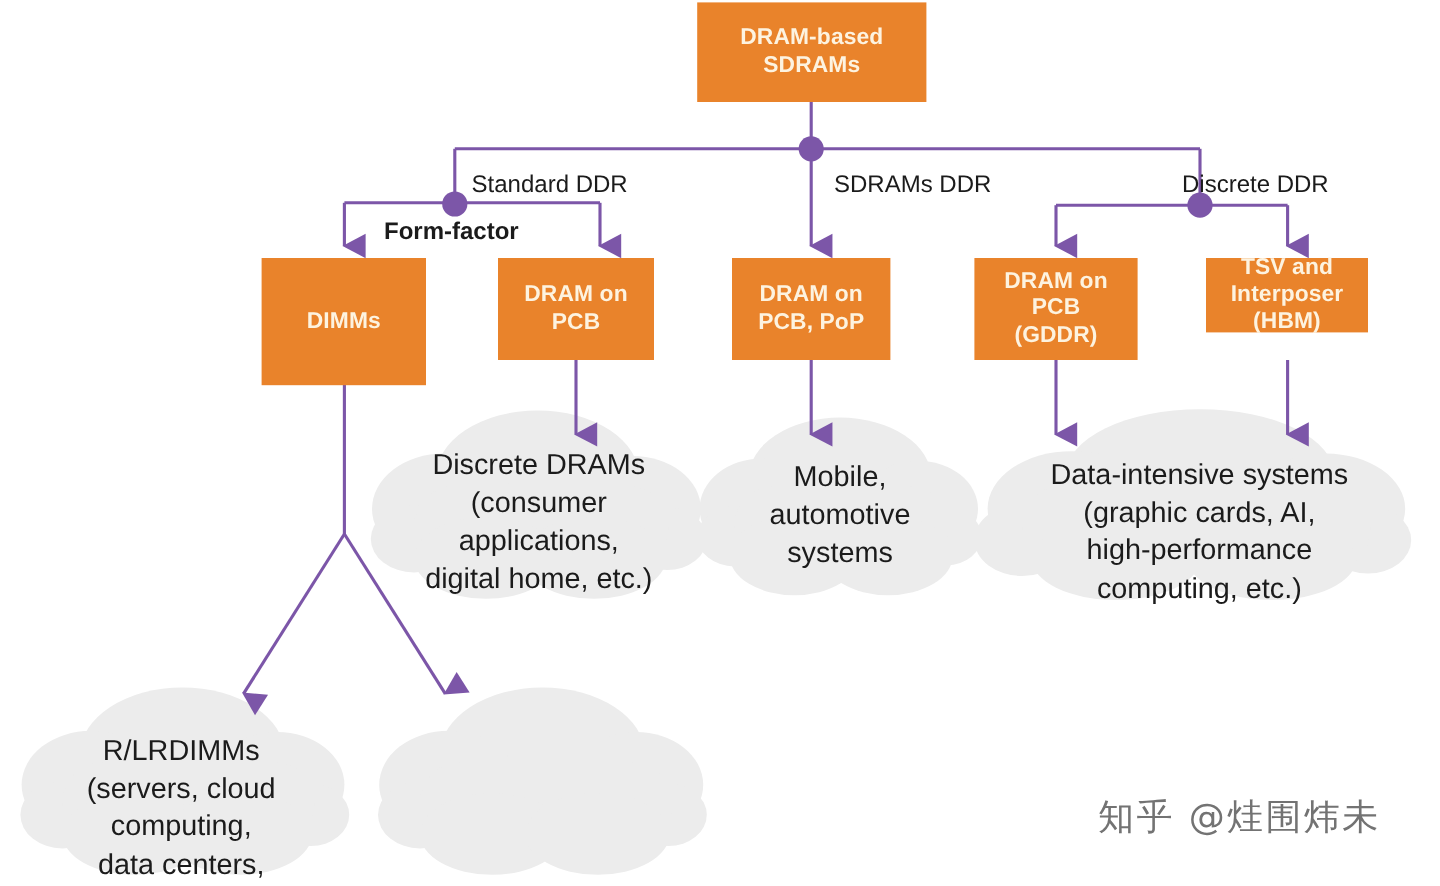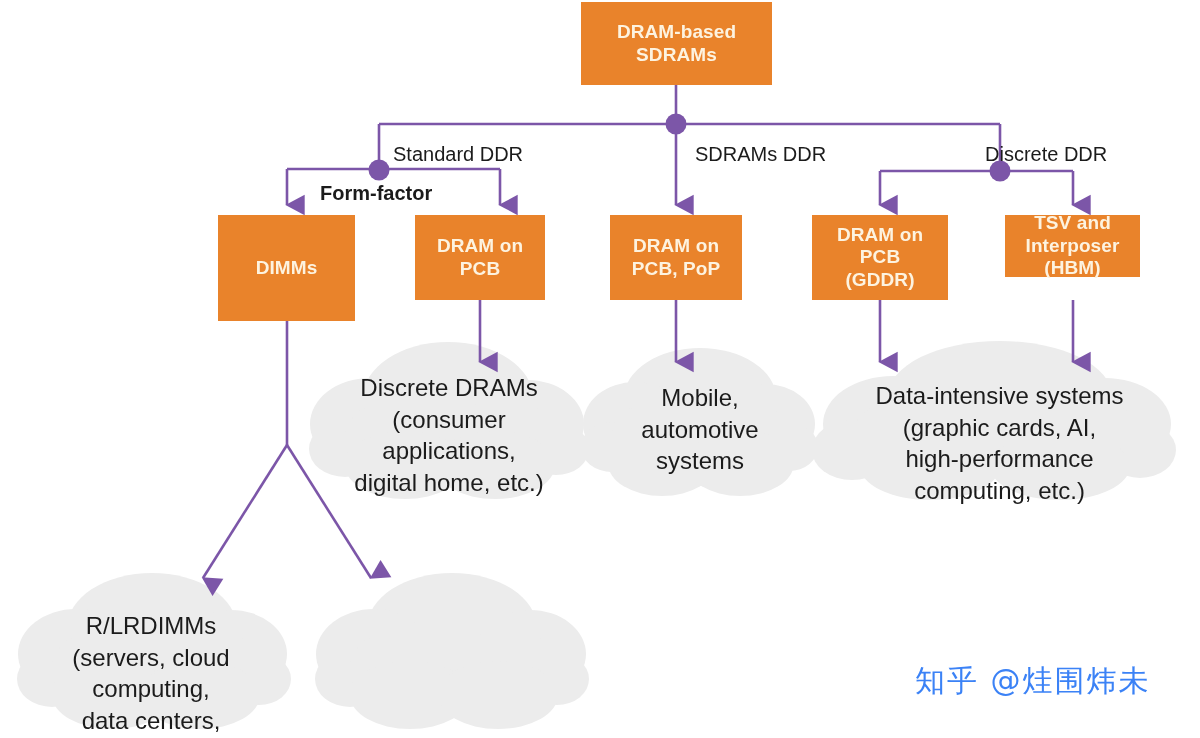--- a/index.html
+++ b/index.html
@@ -60,21 +60,21 @@
     position: absolute;
     color: #1b1b1b;
     font-size: 24px;
     line-height: 1.32;
     text-align: center;
     white-space: pre-line;
     z-index: 3;
   }
   .watermark {
     position: absolute;
-    color: #3b82f6;
+    color: #737373;
     font-size: 30px;
     letter-spacing: 2px;
     white-space: nowrap;
     z-index: 6;
     font-family: "DejaVu Sans", sans-serif;
   }
 </style>
 </head>
 <body>
 

